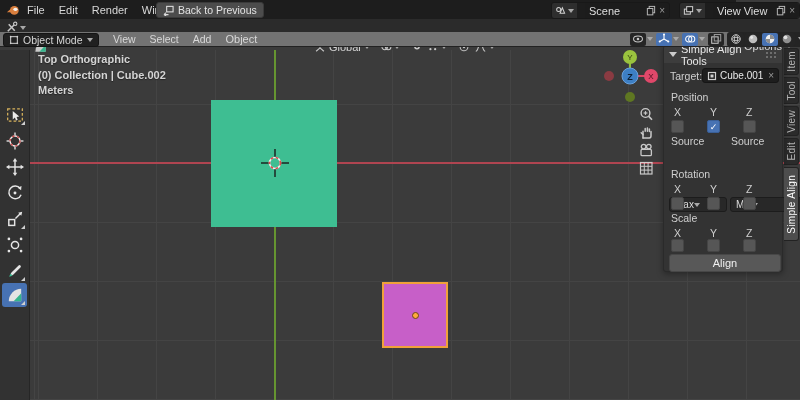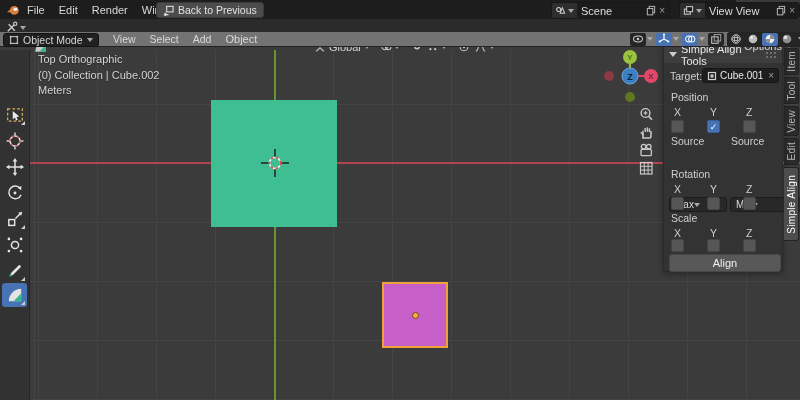--- a/index.html
+++ b/index.html
@@ -10,39 +10,39 @@
   .row{display:flex;align-items:center;}
   
   .bar1{left:0;top:0;width:736px;height:19px;background:#1d1d1d;border-bottom:1px solid #141414;z-index:40;}
   .bar2{left:0;top:19px;width:800px;height:17px;background:#2b2b2b;border-bottom:1px solid #1f1f1f;z-index:40;}
   .bar3{left:0;top:32px;width:800px;height:14px;background:#737373;border-bottom:1px solid #222;z-index:40;}
   .mi{padding:0 7px;color:#d8d8d8;cursor:default;}
   .btn{background:#4c4c4c;border:1px solid #3a3a3a;border-radius:3px;display:flex;align-items:center;
        padding:0 6px;height:14px;color:#e3e3e3;}
   .chip{display:flex;align-items:stretch;height:15px;border-radius:3px;overflow:hidden;border:1px solid #181818;}
   .chip .iseg{background:#2e2e2e;display:flex;align-items:center;padding:0 3px;gap:2px;}
-  .chip .fseg{background:#1c1c1c;display:flex;align-items:center;gap:3px;padding:0 4px;color:#dedede;}
+  .chip .fseg{background:#1c1c1c;display:flex;align-items:center;gap:3px;padding:0 4px;color:#dedede;margin-left:8px;}
   .chv{width:0;height:0;border-left:3px solid transparent;border-right:3px solid transparent;
        border-top:4px solid #a8a8a8;display:inline-block;}
   .x{color:#9a9a9a;font-size:10px;line-height:1;}
   .ib{background:#252525;border-radius:2px;height:13px;min-width:16px;display:flex;align-items:center;justify-content:center;}
   .ib.on{background:var(--accent_blue,#4772b3);}
   
   .toolbar{left:0;top:50px;width:29px;height:350px;background:#323232;border-right:1px solid #262626;z-index:30;}
   .tool{position:absolute;left:2px;width:25px;height:24px;border-radius:3px;display:flex;align-items:center;justify-content:center;}
   .tool.on{background:var(--accent_blue,#4772b3);}
   .sub{position:absolute;right:2px;bottom:2px;width:0;height:0;border-left:4px solid transparent;border-bottom:4px solid #cfcfcf;}
   
   .vp{left:29px;top:50px;width:771px;height:350px;background-color:#3b3b3b;
       background-image:repeating-linear-gradient(to right,#444 0 1px,transparent 1px 59px),
                        repeating-linear-gradient(to bottom,#444 0 1px,transparent 1px 59px);
       background-position:9px 0,0 54px;z-index:1;}
   .axis-x{position:absolute;left:0;right:0;top:112px;height:1.5px;background:var(--axis_x_red,#bc4653);opacity:.9;}
   .axis-y{position:absolute;left:245px;top:0;bottom:0;width:1.5px;background:var(--axis_y_green,#6a9e30);opacity:.9;}
-  .vptext{z-index:5;color:#d4d4d4;line-height:15.5px;text-shadow:0 1px 1px rgba(0,0,0,.4);}
+  .vptext{z-index:5;color:#d4d4d4;line-height:15.5px;text-shadow:0 1px 1px rgba(0,0,0,.4);font-weight:bold;}
   .obj-green{left:211px;top:100px;width:126px;height:127px;background:var(--object_green,#3ebe92);z-index:2;}
   .obj-pink{left:382px;top:282px;width:66px;height:66px;background:var(--object_pink,#c75fc8);
             border:2px solid var(--selection_orange,#f0a13a);box-sizing:border-box;z-index:2;}
   .origin{position:absolute;left:50%;top:50%;width:5px;height:5px;margin:-3px 0 0 -3px;border-radius:50%;
           background:#ffab3d;border:1px solid #6e4716;}
   .navico{z-index:6;opacity:.9;}
   
   .panel{left:663px;top:45px;width:120px;height:227px;background:#333333;border:1px solid #2a2a2a;
          border-radius:3px;box-shadow:0 2px 6px rgba(0,0,0,.35);z-index:20;box-sizing:border-box;}
   .phead{position:absolute;left:0;top:0;right:0;height:17px;background:#3d3d3d;border-radius:3px 3px 0 0;

